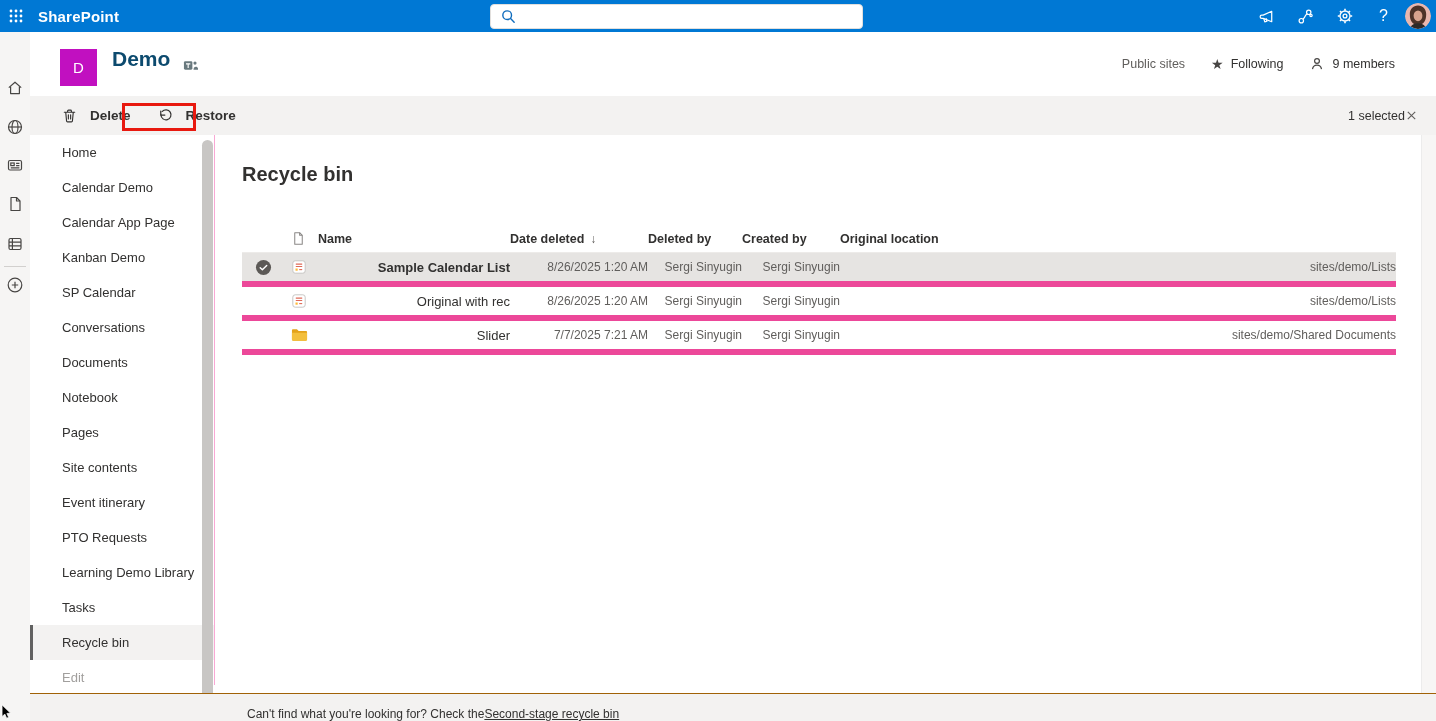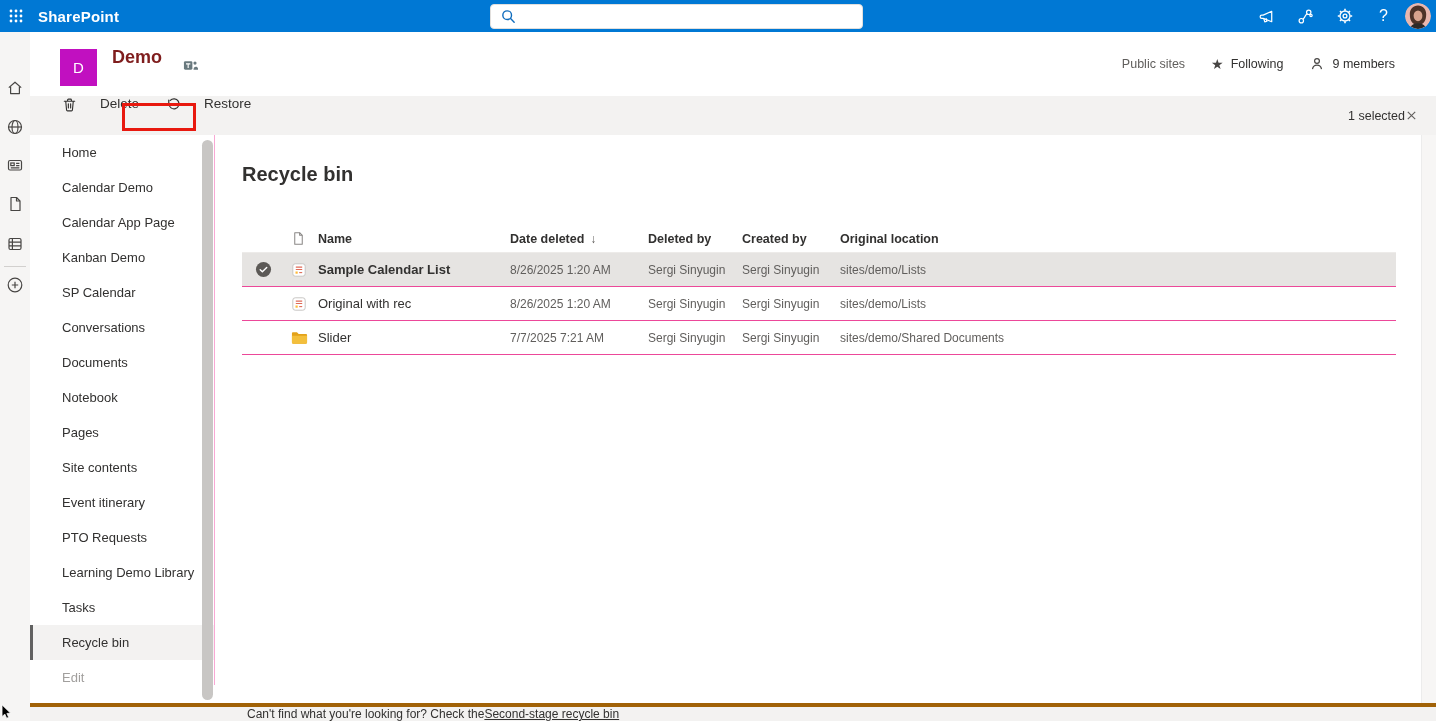--- a/index.html
+++ b/index.html
@@ -23,32 +23,32 @@
 
   
   .left-rail { position:absolute; top:32px; left:0; width:30px; bottom:0; background:#f6f5f4; z-index:20; }
   .rail-icon { position:absolute; left:0; width:30px; height:36px; display:flex; align-items:center; justify-content:center; cursor:pointer; }
   .rail-divider { position:absolute; left:4px; right:4px; top:234px; height:1px; background:#d2d0ce; }
 
   
   .site-header { position:absolute; top:32px; left:30px; right:0; height:64px; background:#fff; }
   .site-logo { position:absolute; left:30px; top:17px; width:37px; height:37px; background:#c110c0;
     color:#fff; font-size:15px; display:flex; align-items:center; justify-content:center; cursor:pointer; }
-  .site-title { position:absolute; left:82px; top:15px; font-size:18px; font-weight:700; color:#7f1d1d; cursor:pointer; }
+  .site-title { position:absolute; left:82px; top:15px; font-size:21px; font-weight:700; color:#0c4a6e; cursor:pointer; }
   .teams-glyph { position:absolute; left:153px; top:26px; }
   .header-right { position:absolute; right:41px; top:0; height:64px; display:flex; align-items:center; gap:26px; font-size:12.5px; }
   .privacy { color:#605e5c; }
   .follow-chip, .members-chip { display:flex; align-items:center; gap:7px; color:#323130; cursor:pointer; }
   .star-glyph { color:#484644; font-size:14px; line-height:1; }
 
   
   .command-bar { position:absolute; top:96px; left:30px; right:0; height:39px; background:#f3f2f1;
     display:flex; align-items:center; padding-left:18px; }
-  .cmd-btn { display:flex; gap:22px; font-size:13.5px; color:#323130;
-    padding:0 13px; height:100%; cursor:pointer; }
+  .cmd-btn { display:flex; align-items:center; gap:12px; font-size:13.5px; color:#323130;
+    padding:0 13px; height:100%; cursor:pointer;font-weight:bold; }
   .selection-status { position:absolute; right:18px; top:0; height:39px; display:flex; align-items:center; }
   .selection-count { font-size:12.5px; color:#323130; }
   .clear-btn { cursor:pointer; display:flex; align-items:center; }
   .annotation-box { position:absolute; left:122px; top:103px; width:74px; height:28px;
     border:3px solid #e8190f; z-index:40; pointer-events:none; }
 
   
   .sidebar { position:absolute; top:135px; left:30px; width:185px; bottom:36px; background:#fff;
     border-right:1px solid #f9a8d4; }
   .nav-item { height:35px; display:flex; align-items:center; padding-left:32px; font-size:13px;
@@ -59,32 +59,32 @@
     background:#c8c6c4; border-radius:6px; cursor:pointer; }
 
   
   .main { position:absolute; top:135px; left:215px; right:15px; bottom:22px; background:#fff; }
   .page-title { margin:28px 0 0 27px; font-size:20px; font-weight:600; color:#323130; }
   .table { margin:39px 25px 0 27px; }
   .thead, .trow { display:grid; grid-template-columns:49px 27px 192px 138px 94px 98px 1fr; align-items:center; }
   .thead { height:28px; border-bottom:1px solid #edebe9; font-size:12.5px; font-weight:700; color:#323130; }
   .th { cursor:pointer; display:flex; align-items:center; }
   .sort-arrow { margin-left:6px; color:#605e5c; font-weight:400; font-size:12px; }
-  .trow { height:34px; border-bottom:1px solid #ec4899; cursor:pointer; font-size:12px; color:#605e5c; }
+  .trow { height:34px; border-bottom:6px solid #ec4899; cursor:pointer; font-size:12px; color:#605e5c;text-align:right; }
   .trow .c-name { font-size:13px; color:#323130; }
   .trow.selected { background:#e6e4e2; }
   .trow.selected .c-name { font-weight:600; }
   .c-check { padding-left:13px; display:flex; align-items:center; }
   .check-circle { visibility:hidden; display:flex; }
   .trow.selected .check-circle { visibility:visible; }
   .c-icon { display:flex; align-items:center; }
 
   
-  .footer-bar { position:absolute; left:30px; right:0; bottom:0; height:18px; background:#f3f2f1;
-    border-top:4px solid #a16207; display:flex; align-items:flex-start; padding-left:217px; font-size:12px; color:#323130; }
+  .footer-bar { position:absolute; left:30px; right:0; bottom:0; height:28px; background:#f3f2f1;
+    border-top:1px solid #a16207; display:flex; align-items:flex-end; padding-left:217px; font-size:12px; color:#323130; }
   .footer-link { text-decoration:underline; cursor:pointer; color:#323130; }
   .page-scroll-track { position:absolute; top:135px; right:0; width:15px; bottom:0; background:#f7f6f5; border-left:1px solid #ececec; }
   .mouse-cursor { position:absolute; left:1px; bottom:1px; z-index:50; pointer-events:none; }
   svg { display:block; }
 </style>
 </head>
 <body>
 
 <div class="stage">
 

